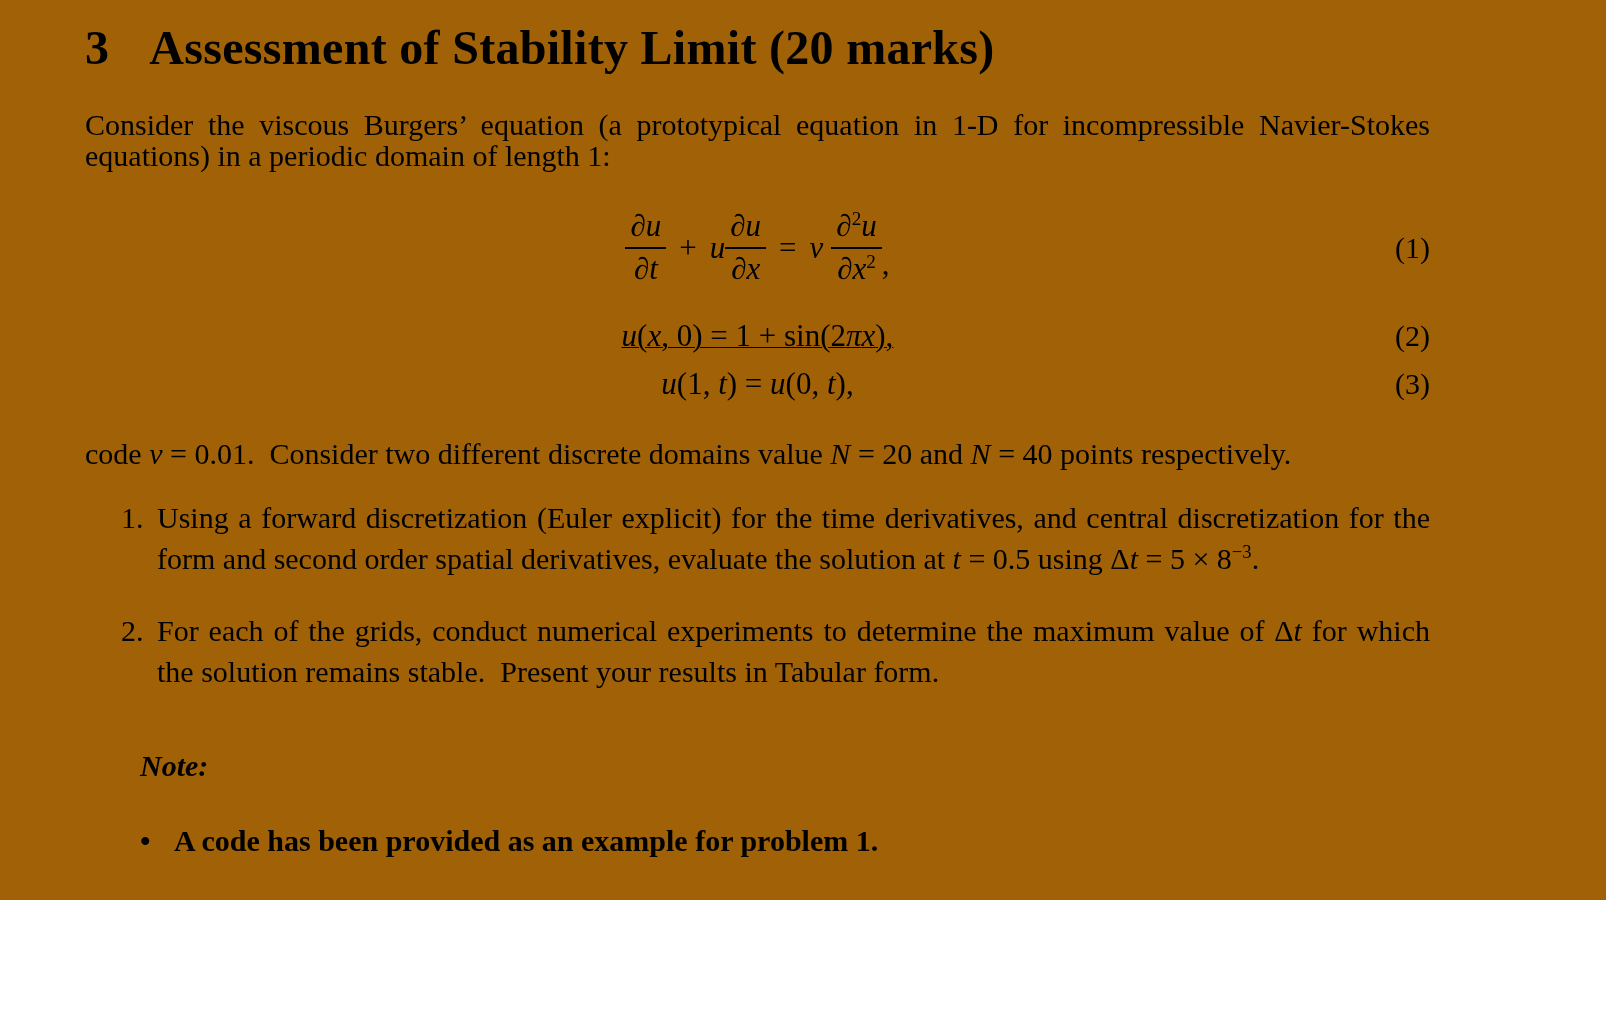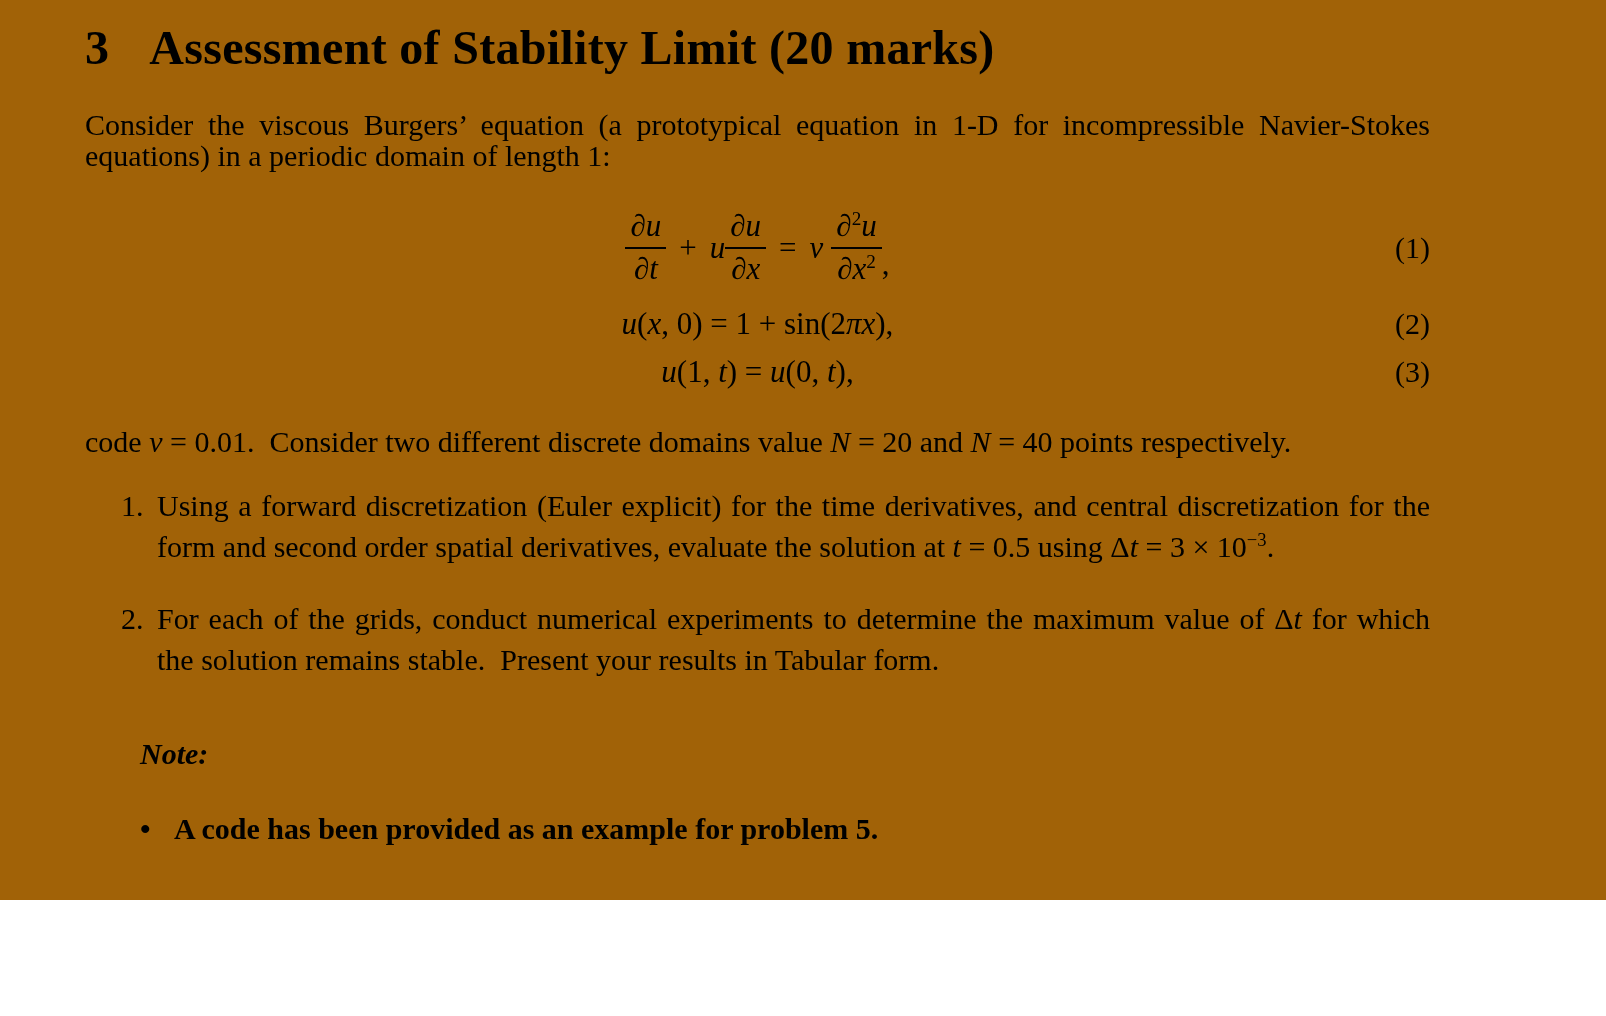--- a/index.html
+++ b/index.html
@@ -30,21 +30,21 @@
   }
   .eq1body{display:inline-flex;align-items:center;font-size:31px;}
   .frac{display:inline-flex;flex-direction:column;align-items:center;}
   .frac .num{border-bottom:2px solid #000;padding:0 5px 3px;line-height:1.12;}
   .frac .den{padding:3px 5px 0;line-height:1.12;}
   .op{margin:0 13px;}
   .nusp{margin-right:8px;}
   .eqcomma{position:relative;top:16px;}
   sup{font-size:0.62em;line-height:0;}
   .eqtext{font-size:31px;line-height:44px;}
-  .eqrow2{margin-top:16px;}
+  .eqrow2{margin-top:28px;text-decoration:underline;}
   .eqrow3{margin-top:4px;text-align:center;}
 
   
   .list{margin-top:28px;}
   .item{display:flex;font-size:30px;line-height:41px;}
   .item .no{flex:none;width:72px;padding-left:36px;box-sizing:border-box;}
   .item .txt{flex:1;text-align:justify;}
   .item2{margin-top:31px;}
 
   
@@ -99,31 +99,31 @@
       </div>
 
     </div>
 
     <p class="bodytext wherep"><span>code </span><span class="mi">ν</span><span> = 0.01. Consider two different discrete domains value </span><span class="mi">N</span><span> = 20 and </span><span class="mi">N</span><span> = 40 points respectively.</span></p>
 
     <div class="list">
 
       <div class="item">
         <span class="no">1.</span>
-        <span class="txt"><span>Using a forward discretization (Euler explicit) for the time derivatives, and central discretization for the form and second order spatial derivatives, evaluate the solution at </span><span class="mi">t</span><span> = 0.5 using Δ</span><span class="mi">t</span><span> = 3 × 10</span><sup>−3</sup><span>.</span></span>
+        <span class="txt"><span>Using a forward discretization (Euler explicit) for the time derivatives, and central discretization for the form and second order spatial derivatives, evaluate the solution at </span><span class="mi">t</span><span> = 0.5 using Δ</span><span class="mi">t</span><span> = 5 × 8</span><sup>−3</sup><span>.</span></span>
       </div>
 
       <div class="item item2">
         <span class="no">2.</span>
         <span class="txt"><span>For each of the grids, conduct numerical experiments to determine the maximum value of Δ</span><span class="mi">t</span><span> for which the solution remains stable. Present your results in Tabular form.</span></span>
       </div>
 
     </div>
 
     <div class="note">Note:</div>
 
     <div class="bullet">
       <span class="mark">•</span>
-      <span class="btxt">A code has been provided as an example for problem 5.</span>
+      <span class="btxt">A code has been provided as an example for problem 1.</span>
     </div>
 
   </div>
 </div>
 
 </body></html>

